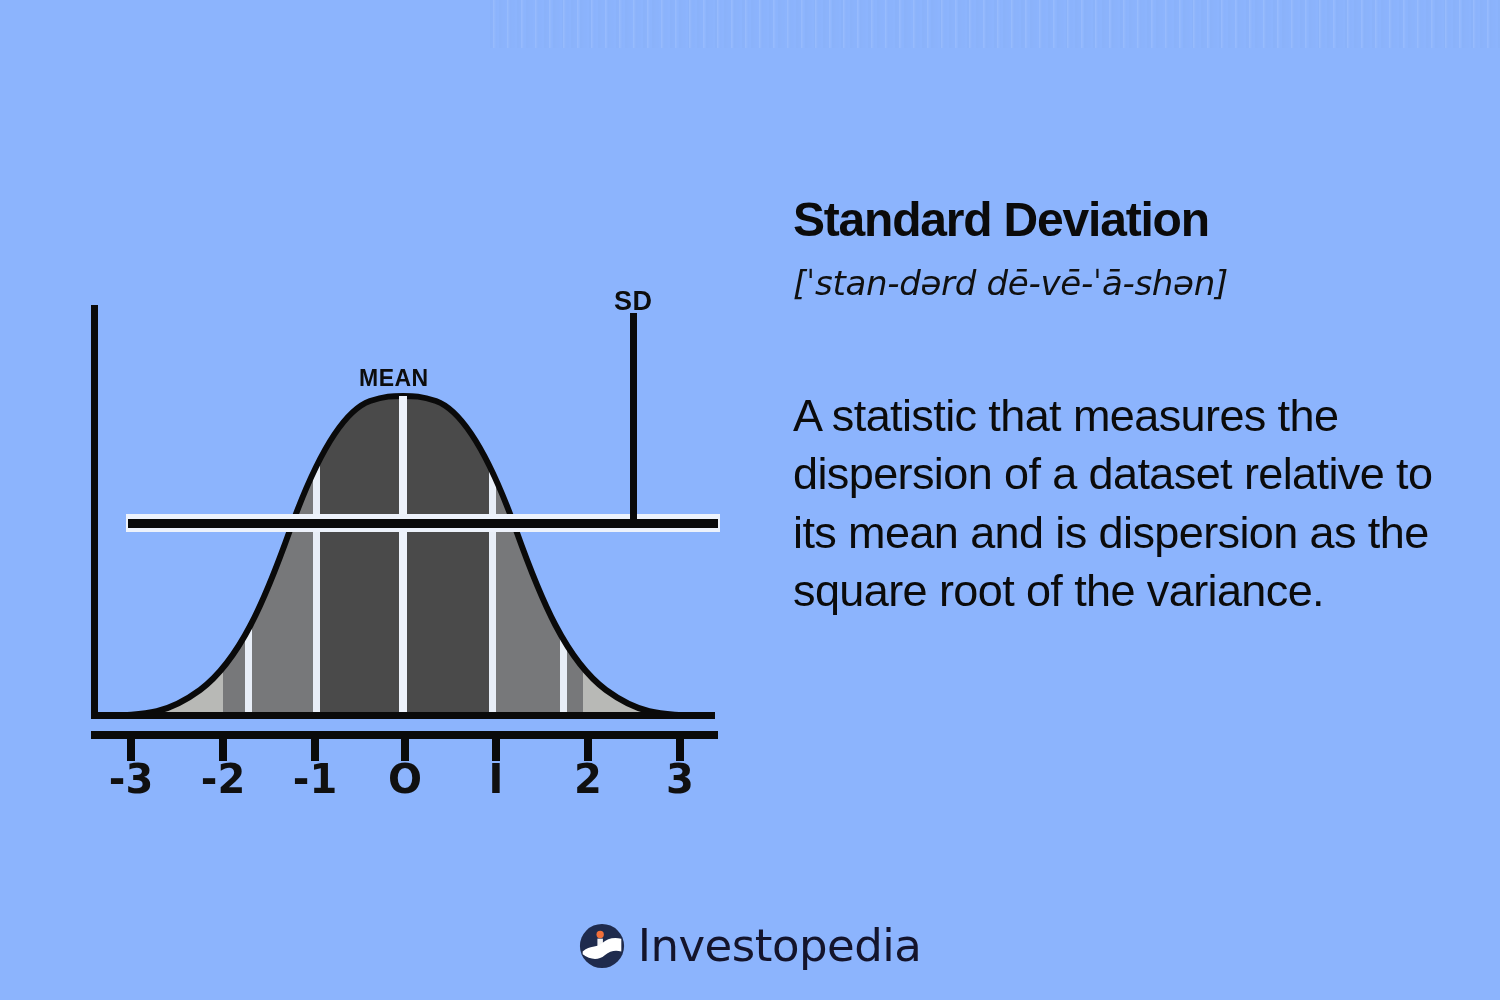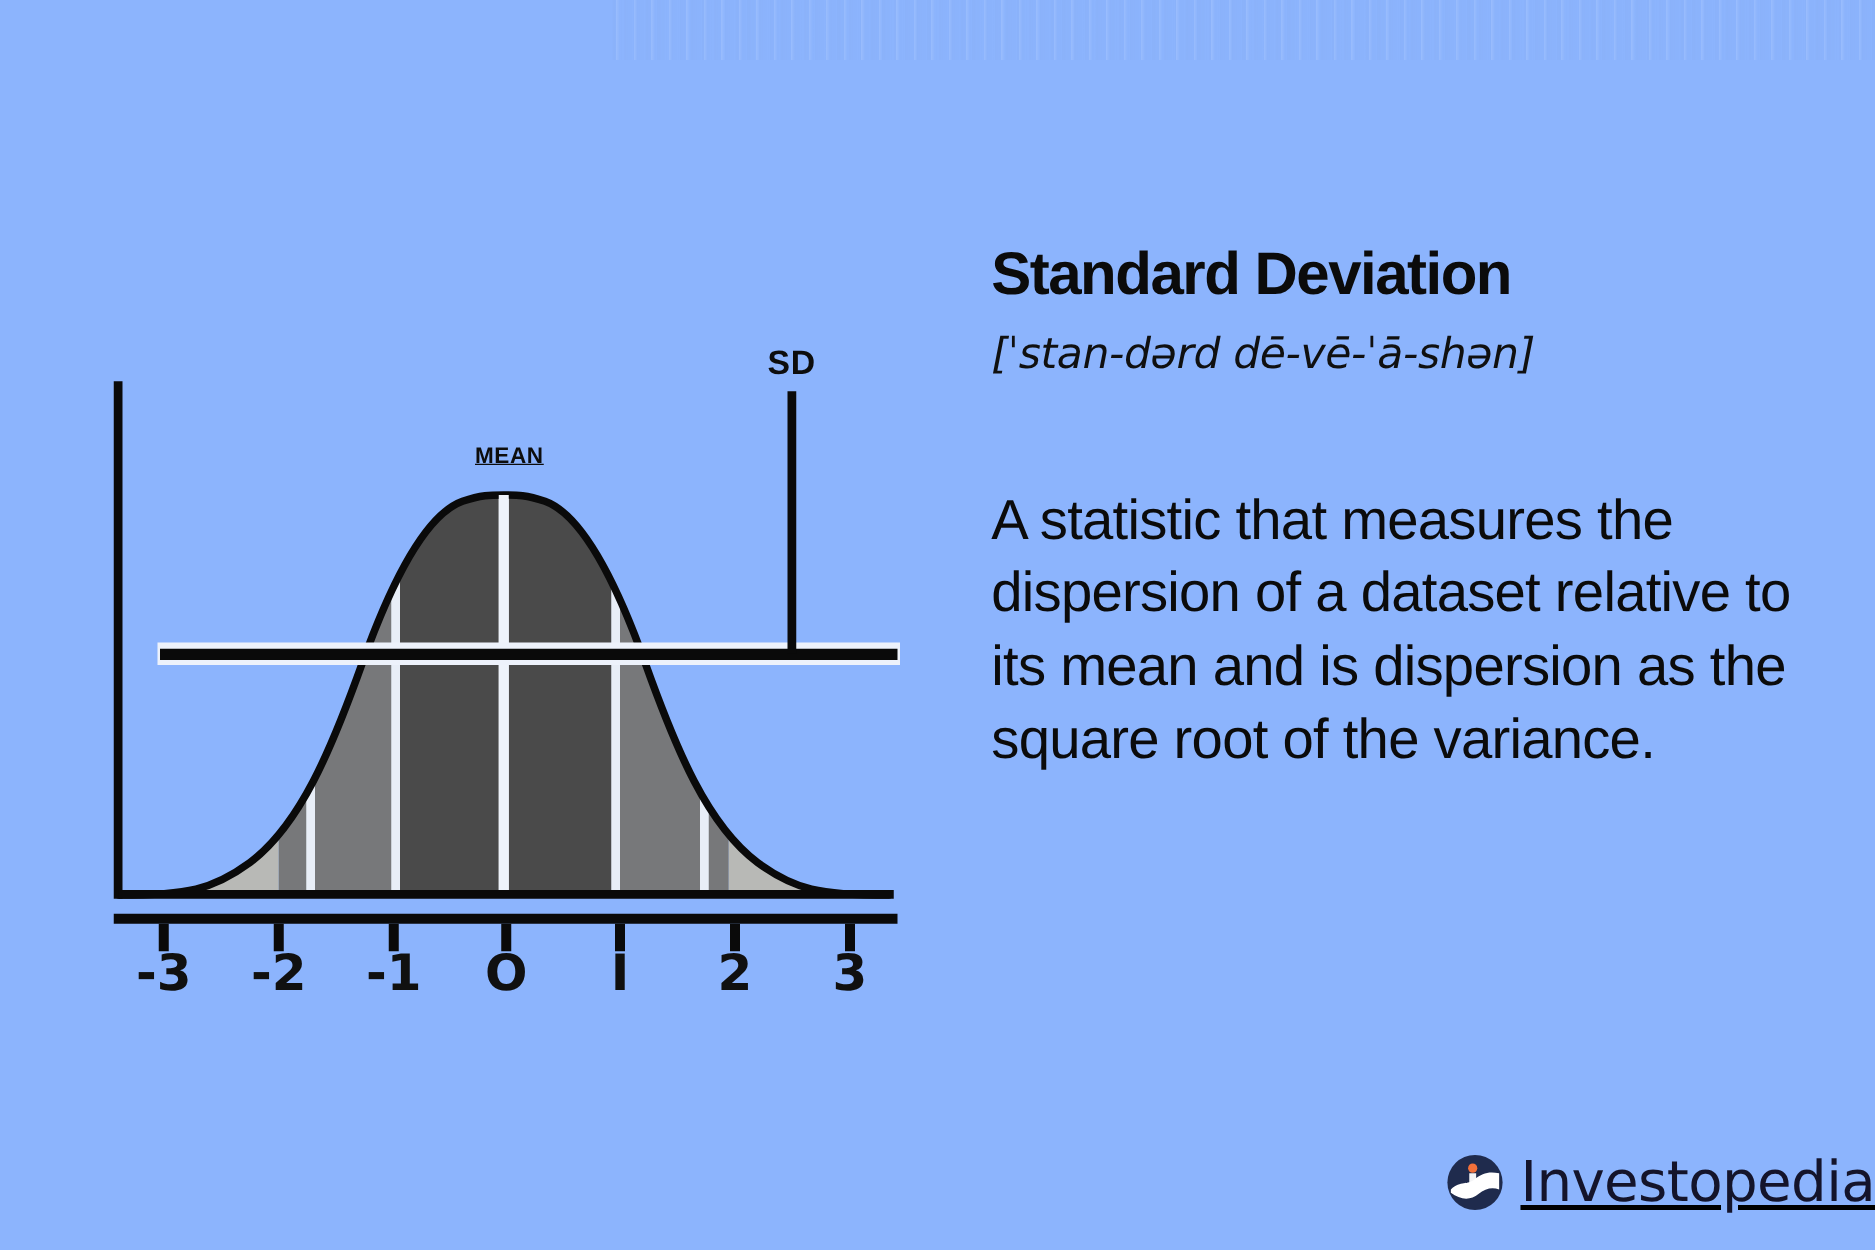--- a/index.html
+++ b/index.html
@@ -50,26 +50,26 @@
   .chart-svg {
     position: absolute;
     left: 0;
     top: 0;
   }
   .chart-label {
     position: absolute;
     color: #0d0d0d;
     font-weight: 700;
     letter-spacing: 0.5px;
+    margin-top: 11px;
   }
   .label-mean {
-    left: 380px;
+    left: 359px;
     top: 354px;
-    font-size: 18px;
-    text-decoration: underline;
+    font-size: 23px;
   }
   .label-sd {
     left: 614px;
     top: 275px;
     font-size: 27px;
   }
   .tick-label {
     position: absolute;
     color: #101010;
     font-size: 40px;
@@ -115,23 +115,22 @@
   }
 
   
   .footer {
     position: absolute;
     left: 0;
     bottom: 28px;
     width: 1500px;
     display: flex;
     align-items: center;
-    justify-content: flex-end;
+    justify-content: center;
     gap: 13px;
-    text-decoration: underline;
   }
   .logo-mark {
     width: 46px;
     height: 46px;
     flex: 0 0 auto;
   }
   .logo-text {
     font-size: 45px;
     color: #14142b;
     letter-spacing: -0.5px;

